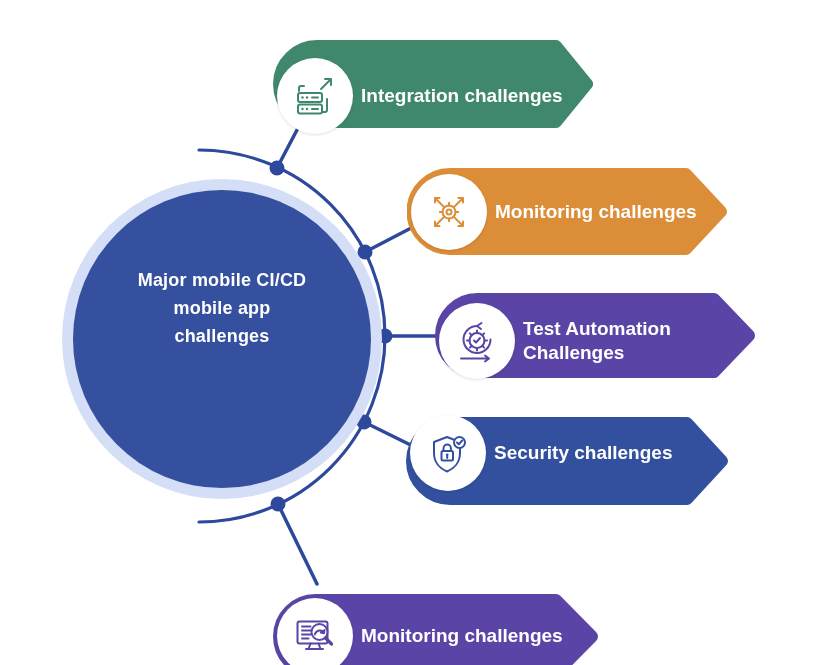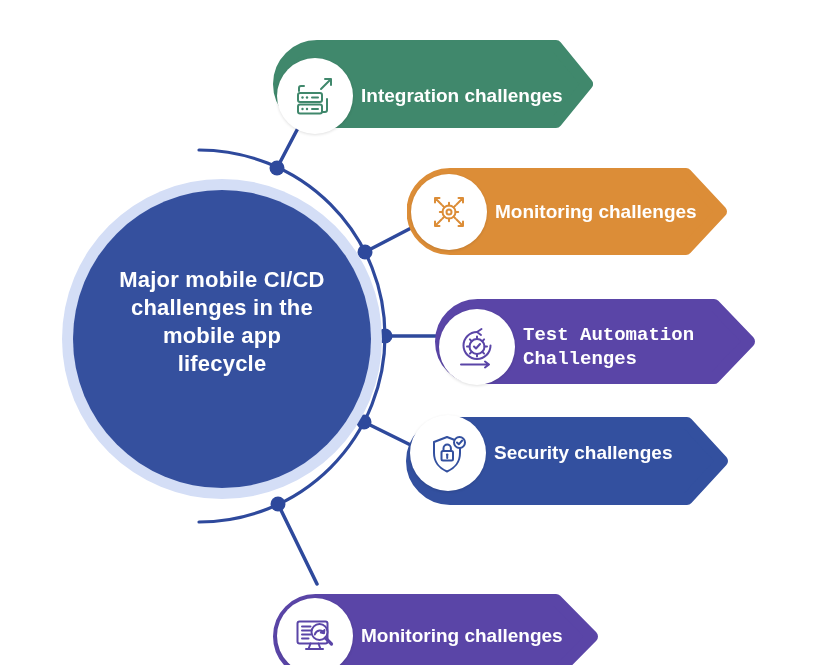--- a/index.html
+++ b/index.html
@@ -9,21 +9,21 @@
   }
   svg{display:block;}
   .bg{position:absolute;left:0;top:0;}
   .arc{fill:none;stroke:var(--line);stroke-width:3.2;stroke-linecap:round;}
   .connector{stroke:var(--line);stroke-width:3.5;stroke-linecap:round;}
   .dot{fill:var(--line);}
   .center-ring{fill:var(--ring);}
   .center-fill{fill:var(--cfill);}
   .center-text{
     position:absolute;left:92px;top:266px;width:260px;text-align:center;
-    color:var(--text);font-weight:700;font-size:22px;line-height:28px;letter-spacing:.2px;
+    color:var(--text);font-weight:700;font-size:18px;line-height:28px;letter-spacing:.2px;
   }
   .center-text span{display:block;}
   .label{position:absolute;}
   .banner{position:absolute;left:0;top:0;}
   .banner path{fill:var(--c);stroke:var(--c);stroke-width:12;stroke-linejoin:round;}
   .icon-circle{
     position:absolute;left:4px;top:50%;transform:translateY(-50%);
     width:76px;height:76px;border-radius:50%;background:#ffffff;
     display:flex;align-items:center;justify-content:center;
     box-shadow:0 1px 3px rgba(0,0,0,.12);
@@ -52,23 +52,22 @@
     <circle class="dot" cx="365" cy="252" r="7.5"></circle>
     <circle class="dot" cx="385" cy="336" r="7.5"></circle>
     <circle class="dot" cx="364" cy="422" r="7.5"></circle>
     <circle class="dot" cx="278" cy="504" r="7.5"></circle>
     <circle class="center-ring" cx="222" cy="339" r="160"></circle>
     <circle class="center-fill" cx="222" cy="339" r="149"></circle>
   </svg>
 
   <div class="center-text">
     <span>Major mobile CI/CD</span>
-    <span>challenges in the</span>
     <span>mobile app</span>
-    <span>lifecycle</span>
+    <span>challenges</span>
   </div>
 
   <div class="label" style="left: 273px; top: 40px; width: 320px; height: 112px; --c: #40886C;">
     <svg class="banner" width="320" height="88" viewBox="0 0 320 88">
       <path d="M44,6 A38,38 0 0 0 44,82 L283,82 L314,44 L283,6 Z"></path>
     </svg>
     <div class="icon-circle">
       <svg class="icon" width="48" height="48" viewBox="0 0 48 48">
         <path d="M13,14 H10 a2,2 0 0 0 -2,2 V19"></path>
         <path d="M36,27 V38 a2,2 0 0 1 -2,2 H31"></path>
@@ -97,21 +96,21 @@
         <path d="M16.5,31.5 L10,38 M10,33.5 V38 H14.5"></path>
         <path d="M31.5,31.5 L38,38 M38,33.5 V38 H33.5"></path>
         <circle cx="24" cy="24" r="6.5"></circle>
         <circle cx="24" cy="24" r="2.5"></circle>
         <path d="M24,17.5 V14.8 M24,30.5 V33.2 M30.5,24 H33.2 M17.5,24 H14.8 M28.6,19.4 L30.5,17.5 M19.4,28.6 L17.5,30.5 M28.6,28.6 L30.5,30.5 M19.4,19.4 L17.5,17.5"></path>
       </svg>
     </div>
     <span class="label-text">Monitoring challenges</span>
   </div>
 
-  <div class="label" style="left: 435px; top: 299px; width: 321px; height: 96px; font-family: Liberation Mono, monospace; --c: #5A45A7;">
+  <div class="label" style="left: 435px; top: 293px; width: 321px; height: 96px; --c: #5A45A7;">
     <svg class="banner" width="321" height="85" viewBox="0 0 321 85">
       <path d="M42.5,6 A36.5,36.5 0 0 0 42.5,79 L279,79 L314,42.5 L279,6 Z"></path>
     </svg>
     <div class="icon-circle">
       <svg class="icon" width="48" height="48" viewBox="0 0 48 48">
         <path d="M24,9 A13.5,13.5 0 1 0 37.5,22.5"></path>
         <path d="M28.5,6 L24,9 L28,12"></path>
         <circle cx="24" cy="23.5" r="7.5"></circle>
         <path d="M24,16 V13.5 M24,31 V33.5 M31.5,23.5 H34 M16.5,23.5 H14 M29.3,18.2 L31.1,16.4 M18.7,28.8 L16.9,30.6 M29.3,28.8 L31.1,30.6 M18.7,18.2 L16.9,16.4"></path>
         <path d="M21,23.5 l2,2 l4,-4.5"></path>

